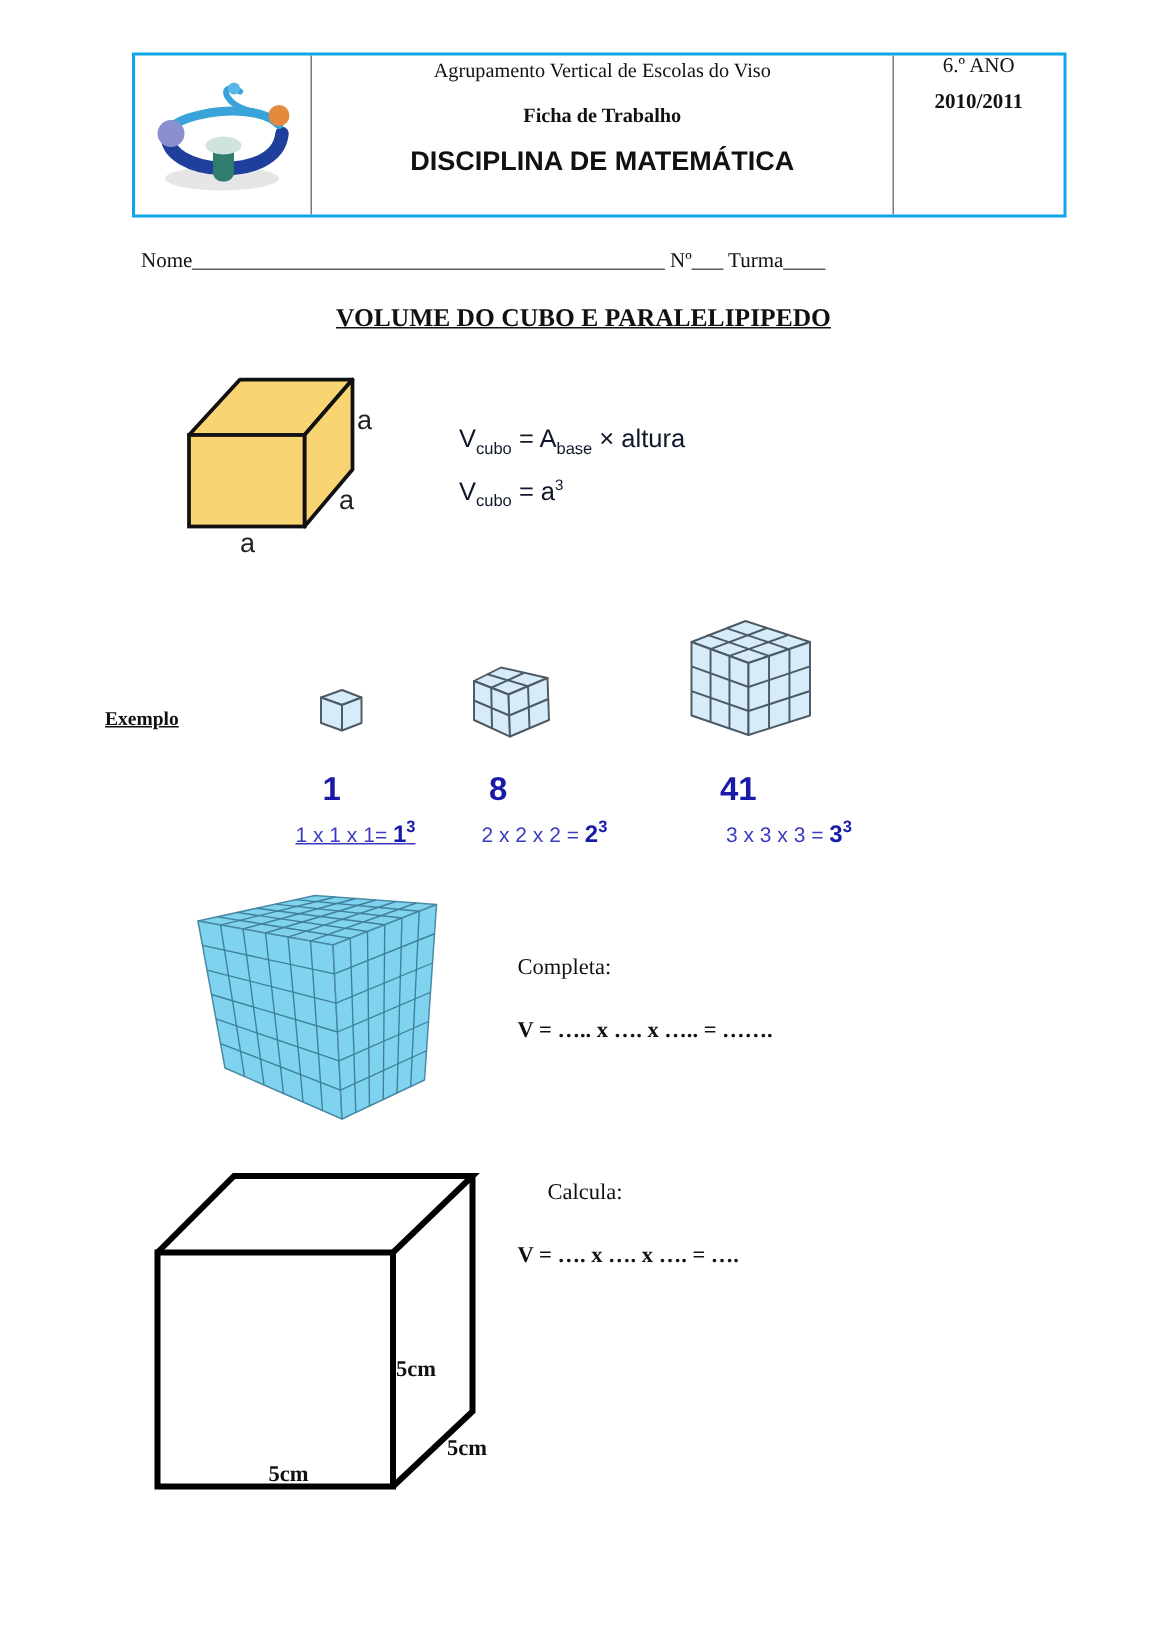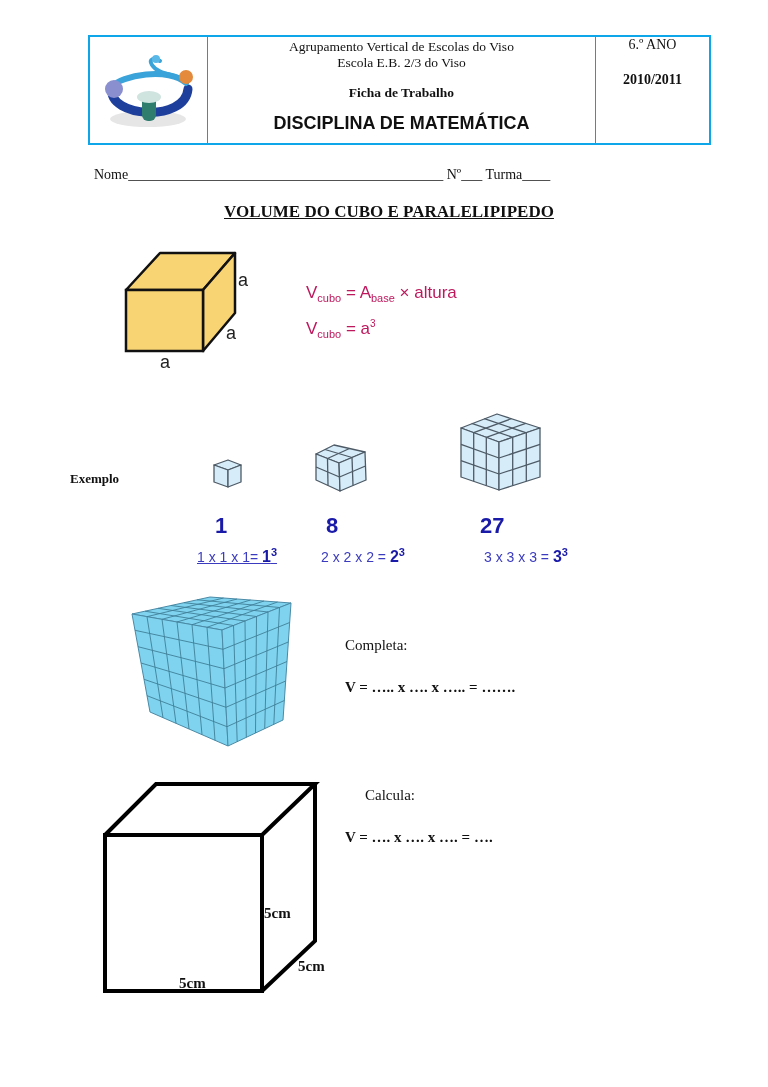--- a/index.html
+++ b/index.html
@@ -9,28 +9,28 @@
   .hdr { position: absolute; left: 88px; top: 35px; width: 623px; height: 110px; border: 2px solid #0ea5e9; box-sizing: border-box; }
   .hdr .col { position: absolute; top: 0; bottom: 0; box-sizing: border-box; }
   .hdr .c1 { left: 0; width: 118px; border-right: 1px solid #7a7a7a; }
   .hdr .c2 { left: 118px; width: 388px; border-right: 1px solid #7a7a7a; text-align: center; }
   .hdr .c3 { left: 506px; right: 0; text-align: center; }
   .c2 .l1, .c2 .l2 { font-size: 13.5px; line-height: 16px; display: block; }
   .c2 .l1 { margin-top: 2px; }
   .c2 .l3 { font-size: 13.5px; font-weight: bold; display: block; margin-top: 14px; }
   .c2 .l4 { font-family: "Liberation Sans", sans-serif; font-size: 18px; font-weight: bold; display: block; margin-top: 12px; }
   .c3 .y1 { font-size: 14px; font-weight: normal; display: block; }
-  .c3 .y2 { font-size: 14px; font-weight: bold; display: block; margin-top: 19px; }
+  .c3 .y2 { font-size: 14px; font-weight: bold; display: block; margin-top: 8px; }
   .nome { left: 94px; top: 167px; font-size: 14px; white-space: nowrap; }
   .title { left: 224px; top: 202px; font-size: 17px; font-weight: bold; text-decoration: underline; white-space: nowrap; }
-  .formula { font-family: "Liberation Sans", sans-serif; font-size: 17px; color: #be185d; white-space: nowrap; }
+  .formula { font-family: "Liberation Sans", sans-serif; font-size: 17px; color: #0f172a; white-space: nowrap; }
   .formula sub { font-size: 11px; }
   .formula sup { font-size: 10px; }
   .lbl-a { font-family: "Liberation Sans", sans-serif; font-size: 18px; color: #222; }
-  .exemplo { left: 70px; top: 471px; font-size: 13px; font-weight: bold; }
+  .exemplo { left: 70px; top: 471px; font-size: 13px; font-weight: bold; text-decoration: underline; }
   .big-num { font-family: "Liberation Sans", sans-serif; font-size: 22px; font-weight: bold; color: #1a1aa8; }
   .expr { font-family: "Liberation Sans", sans-serif; font-size: 14px; color: #3b3bbf; white-space: nowrap; }
   .expr b { color: #1a1aa8; font-size: 16px; }
   .expr b sup { font-size: 11px; }
   .task-h { font-size: 15px; font-weight: normal; }
   .task-f { font-size: 15px; font-weight: bold; white-space: nowrap; }
   .cm { font-size: 15px; font-weight: bold; }
   svg { position: absolute; overflow: visible; }
 </style>
 </head>
@@ -45,21 +45,20 @@
       <path d="M96 46 C 90 36, 70 40, 62 28 C 58 22, 64 20, 70 24" stroke="#3aa3d9" stroke-width="4" fill="none" stroke-linecap="round"></path>
       <circle cx="66" cy="22" r="4" fill="#5ab8e8"></circle>
       <circle cx="24" cy="52" r="9" fill="#8a8fd0"></circle>
       <circle cx="96" cy="40" r="7" fill="#e38a3c"></circle>
       <rect x="52" y="58" width="14" height="26" rx="6" fill="#2f7d6d"></rect>
       <ellipse cx="59" cy="60" rx="12" ry="6" fill="#cfe3df"></ellipse>
     </svg>
   </div>
   <div class="col c2">
     <span class="l1">Agrupamento Vertical de Escolas do Viso</span>
-    <span class="l2">Escola E.B. 2/3 do Viso</span>
     <span class="l3">Ficha de Trabalho</span>
     <span class="l4">DISCIPLINA DE MATEMÁTICA</span>
   </div>
   <div class="col c3">
     <span class="y1">6.º ANO</span>
     <span class="y2">2010/2011</span>
   </div>
 </div>
 
 <div class="abs nome">Nome_____________________________________________ Nº___ Turma____</div>
@@ -114,21 +113,21 @@
     <line x1="486.3" y1="437.3" x2="486.3" y2="485.7"></line>
     <line x1="499" y1="458" x2="540" y2="444.3"></line>
     <line x1="499" y1="474" x2="540" y2="460.7"></line>
     <line x1="512.7" y1="437.3" x2="512.7" y2="485.7"></line>
     <line x1="526.3" y1="432.7" x2="526.3" y2="481.3"></line>
   </g>
 </svg>
 
 <span class="abs big-num" style="left:215px;top:513px;">1</span>
 <span class="abs big-num" style="left:326px;top:513px;">8</span>
-<span class="abs big-num" style="left:480px;top:513px;">27</span>
+<span class="abs big-num" style="left:480px;top:513px;">41</span>
 
 <span class="abs expr" style="left:197px;top:546px;text-decoration:underline;"><span>1 x 1 x 1= </span><b><span>1</span><sup>3</sup></b></span>
 <span class="abs expr" style="left:321px;top:546px;"><span>2 x 2 x 2 = </span><b><span>2</span><sup>3</sup></b></span>
 <span class="abs expr" style="left:452px;top:546px;margin-left:32px;"><span>3 x 3 x 3 = </span><b><span>3</span><sup>3</sup></b></span>
 
 <svg width="768" height="1087" style="left:0;top:0;pointer-events:none;">
   <g stroke="#4a8aa6" stroke-width="1" fill="#7fd3ee" stroke-linejoin="round">
     <polygon points="132,614 210,597 291,603 222,630"></polygon>
     <polygon points="132,614 222,630 228,746 150,712"></polygon>
     <polygon points="222,630 291,603 283,720 228,746"></polygon>

